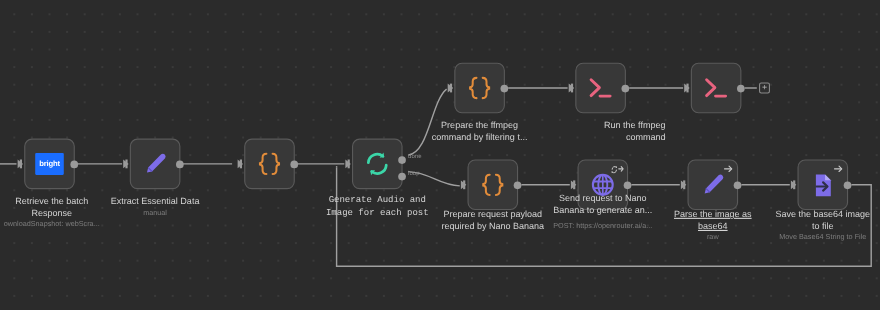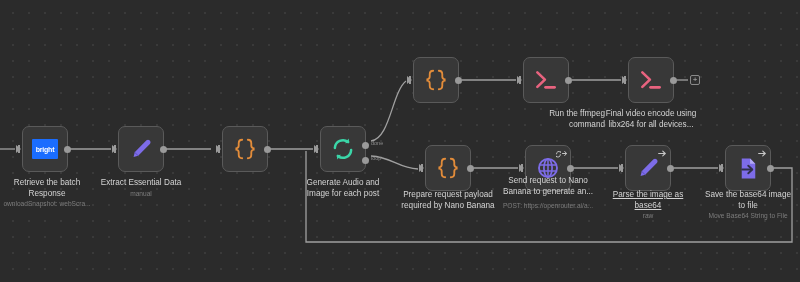--- a/index.html
+++ b/index.html
@@ -186,33 +186,35 @@
         <path d="M6.8 21.6 l-0.6 -3.9 3.9 -0.5 z" fill="#3bd6a8"></path>
       </svg>
     </span>
     <span class="port p-top">
       <span class="port-label">done</span>
     </span>
     <span class="port p-bot">
       <span class="port-label">loop</span>
     </span>
   </div>
-  <div class="label" style="left:284px; top:178px; width:118px;">Generate Audio and
+  <div class="label" style="left:284px; top:178px; width:118px;font-family:Liberation Mono, monospace;">Generate Audio and
 Image for each post</div>
 
   <div class="node" style="left:413px; top:57px;">
     <span class="inport"></span>
     <span class="icon">
       <svg width="26" height="26" viewBox="0 0 24 24">
         <path d="M9.4 3.5 c-2.6 0-3.2 1.2-3.2 3.2 v2.1 c0 1.6-0.8 2.4-2.2 2.6 v1.2 c1.4 0.2 2.2 1 2.2 2.6 v2.1 c0 2 0.6 3.2 3.2 3.2" stroke="#e28c3a" stroke-width="1.7" fill="none" stroke-linecap="round"></path>
         <path d="M14.6 3.5 c2.6 0 3.2 1.2 3.2 3.2 v2.1 c0 1.6 0.8 2.4 2.2 2.6 v1.2 c-1.4 0.2-2.2 1-2.2 2.6 v2.1 c0 2-0.6 3.2-3.2 3.2" stroke="#e28c3a" stroke-width="1.7" fill="none" stroke-linecap="round"></path>
       </svg>
     </span>
     <span class="port"></span>
   </div>
+  <div class="label" style="left:377px; top:109px; width:118px;">Prepare the ffmpeg
+command by filtering t...</div>
 
   <div class="node" style="left:523px; top:57px;">
     <span class="inport"></span>
     <span class="icon">
       <svg width="26" height="26" viewBox="0 0 24 24">
         <path d="M4 5 L11 11.7 L4 18.4" stroke="#e8637f" stroke-width="2.4" fill="none" stroke-linecap="round" stroke-linejoin="round"></path>
         <path d="M11.5 18.8 H20" stroke="#e8637f" stroke-width="2.4" fill="none" stroke-linecap="round"></path>
       </svg>
     </span>
     <span class="port"></span>
@@ -223,22 +225,20 @@
   <div class="node" style="left:628px; top:57px;">
     <span class="inport"></span>
     <span class="icon">
       <svg width="26" height="26" viewBox="0 0 24 24">
         <path d="M4 5 L11 11.7 L4 18.4" stroke="#e8637f" stroke-width="2.4" fill="none" stroke-linecap="round" stroke-linejoin="round"></path>
         <path d="M11.5 18.8 H20" stroke="#e8637f" stroke-width="2.4" fill="none" stroke-linecap="round"></path>
       </svg>
     </span>
     <span class="port"></span>
   </div>
-  <div class="label" style="left:592px; top:109px; width:118px;">Final video encode using
-libx264 for all devices...</div>
 
   <div class="addbtn" style="left:690px; top:75px;">+</div>
 
   <div class="node" style="left:425px; top:145px;">
     <span class="inport"></span>
     <span class="icon">
       <svg width="26" height="26" viewBox="0 0 24 24">
         <path d="M9.4 3.5 c-2.6 0-3.2 1.2-3.2 3.2 v2.1 c0 1.6-0.8 2.4-2.2 2.6 v1.2 c1.4 0.2 2.2 1 2.2 2.6 v2.1 c0 2 0.6 3.2 3.2 3.2" stroke="#e28c3a" stroke-width="1.7" fill="none" stroke-linecap="round"></path>
         <path d="M14.6 3.5 c2.6 0 3.2 1.2 3.2 3.2 v2.1 c0 1.6 0.8 2.4 2.2 2.6 v1.2 c-1.4 0.2-2.2 1-2.2 2.6 v2.1 c0 2-0.6 3.2-3.2 3.2" stroke="#e28c3a" stroke-width="1.7" fill="none" stroke-linecap="round"></path>
       </svg>

